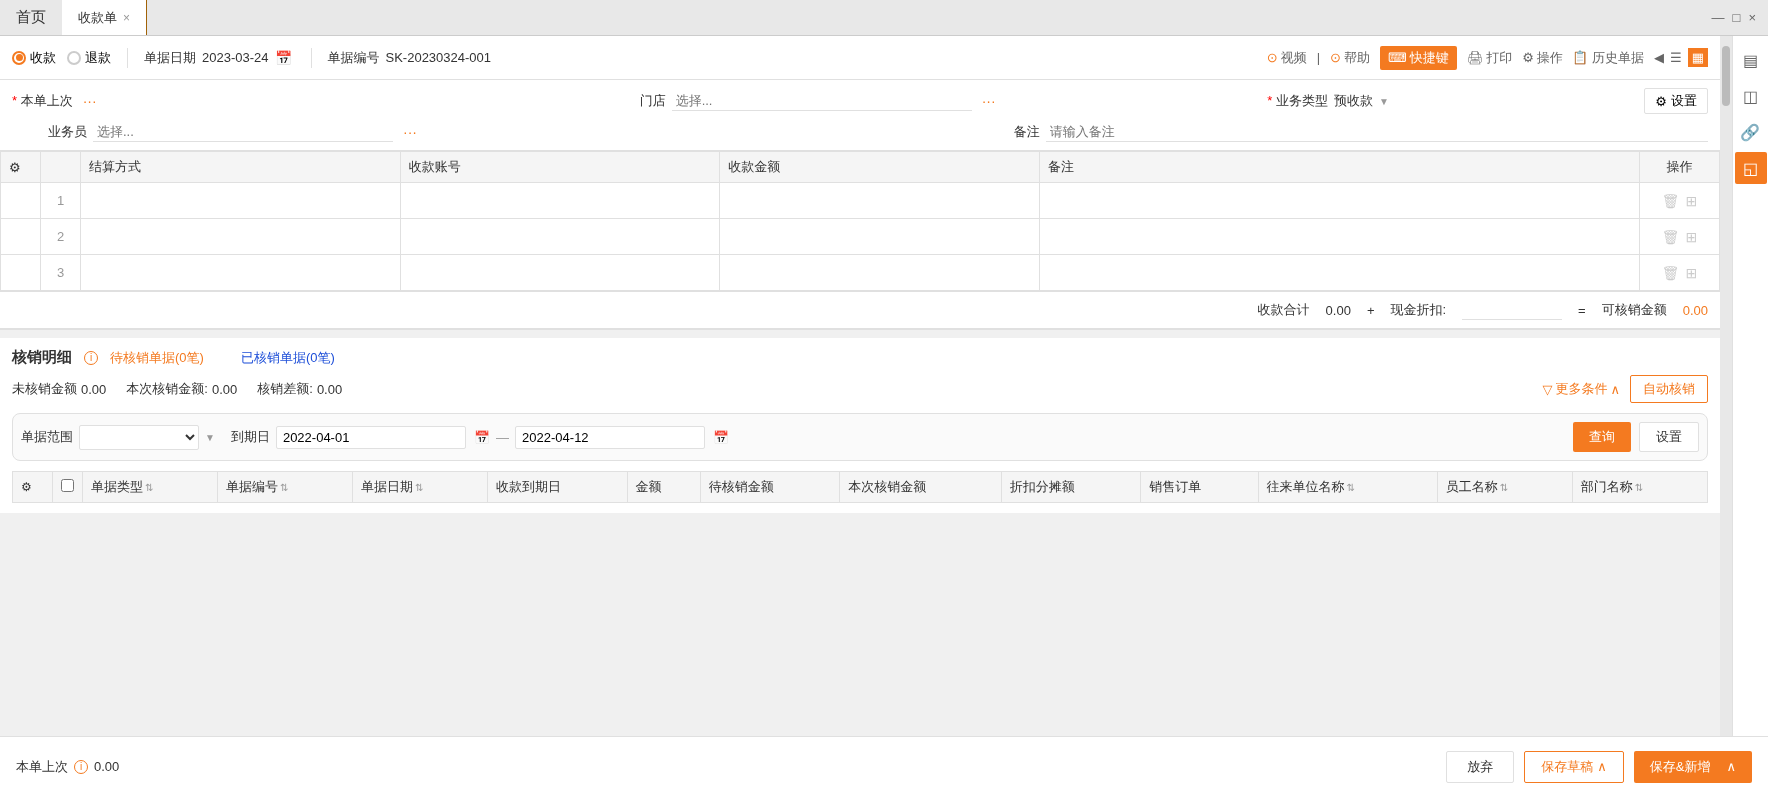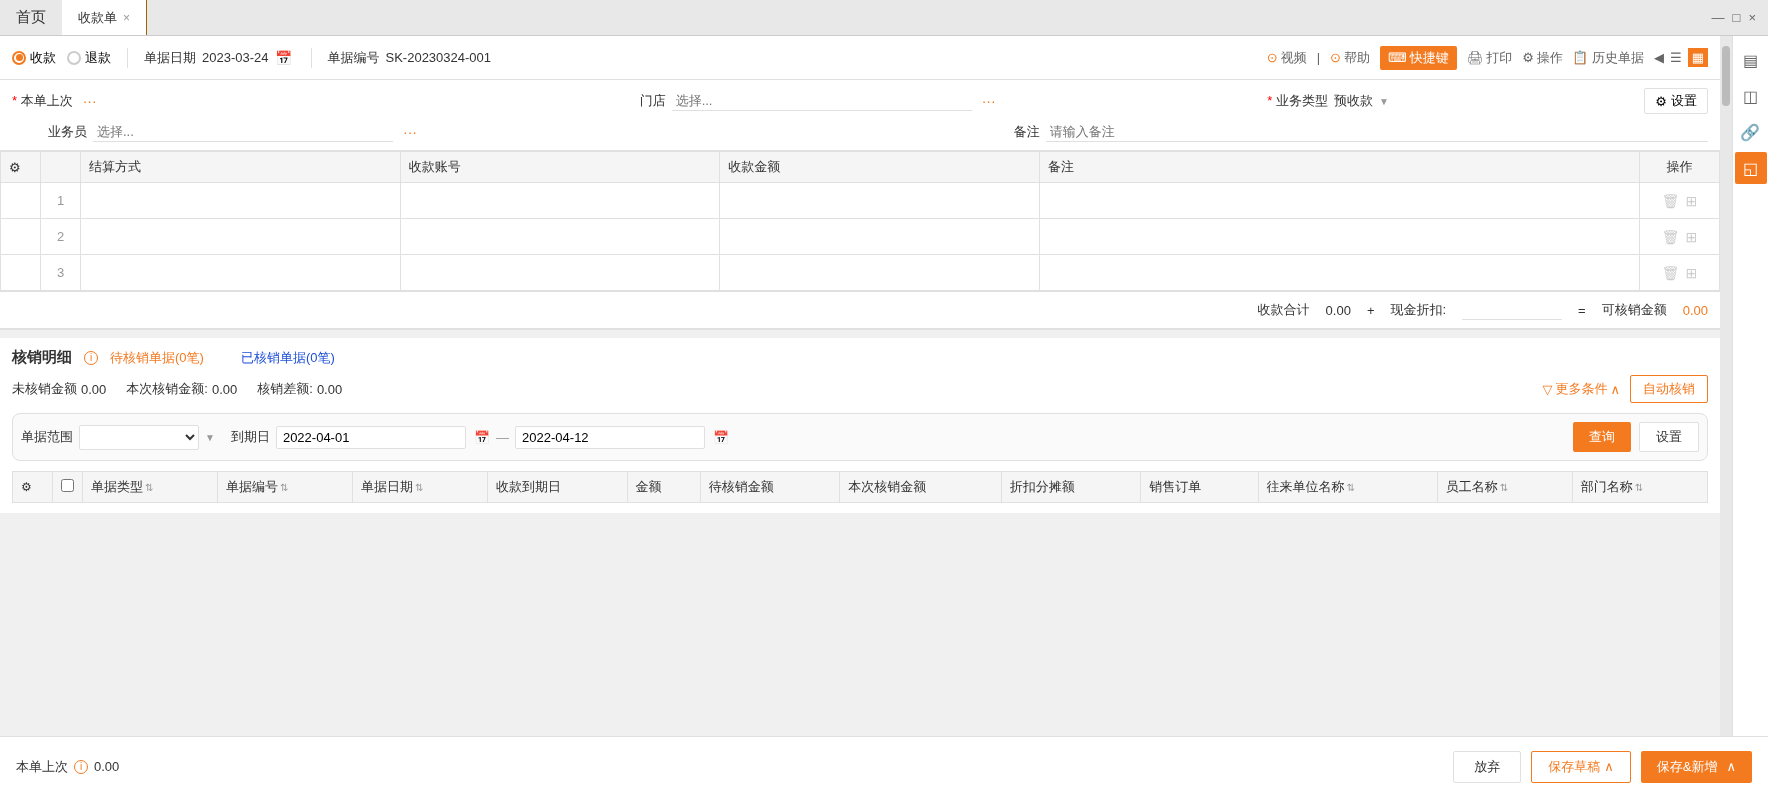--- a/index.html
+++ b/index.html
@@ -191,21 +191,21 @@
       padding: 6px 20px; border-radius: 2px; cursor: pointer;
     }
     .btn-save-draft {
       background: #fff; border: 1px solid #f47a20; color: #f47a20;
       padding: 6px 16px; border-radius: 2px; cursor: pointer;
       display: flex; align-items: center; gap: 4px;
     }
     .btn-save-new {
       background: #f47a20; border: none; color: #fff;
       padding: 6px 16px; border-radius: 2px; cursor: pointer;
-      display: flex; align-items: center; gap: 9px;
+      display: flex; align-items: center; gap: 16px;
     }
 
     
     .right-panel {
       position: fixed; right: 0; top: 36px; bottom: 44px;
       width: 36px; background: #fff; border-left: 1px solid #e0e0e0;
       display: flex; flex-direction: column; align-items: center; padding-top: 8px; gap: 4px; z-index: 50;
     }
     .right-panel-icon {
       width: 32px; height: 32px; display: flex; align-items: center; justify-content: center;

